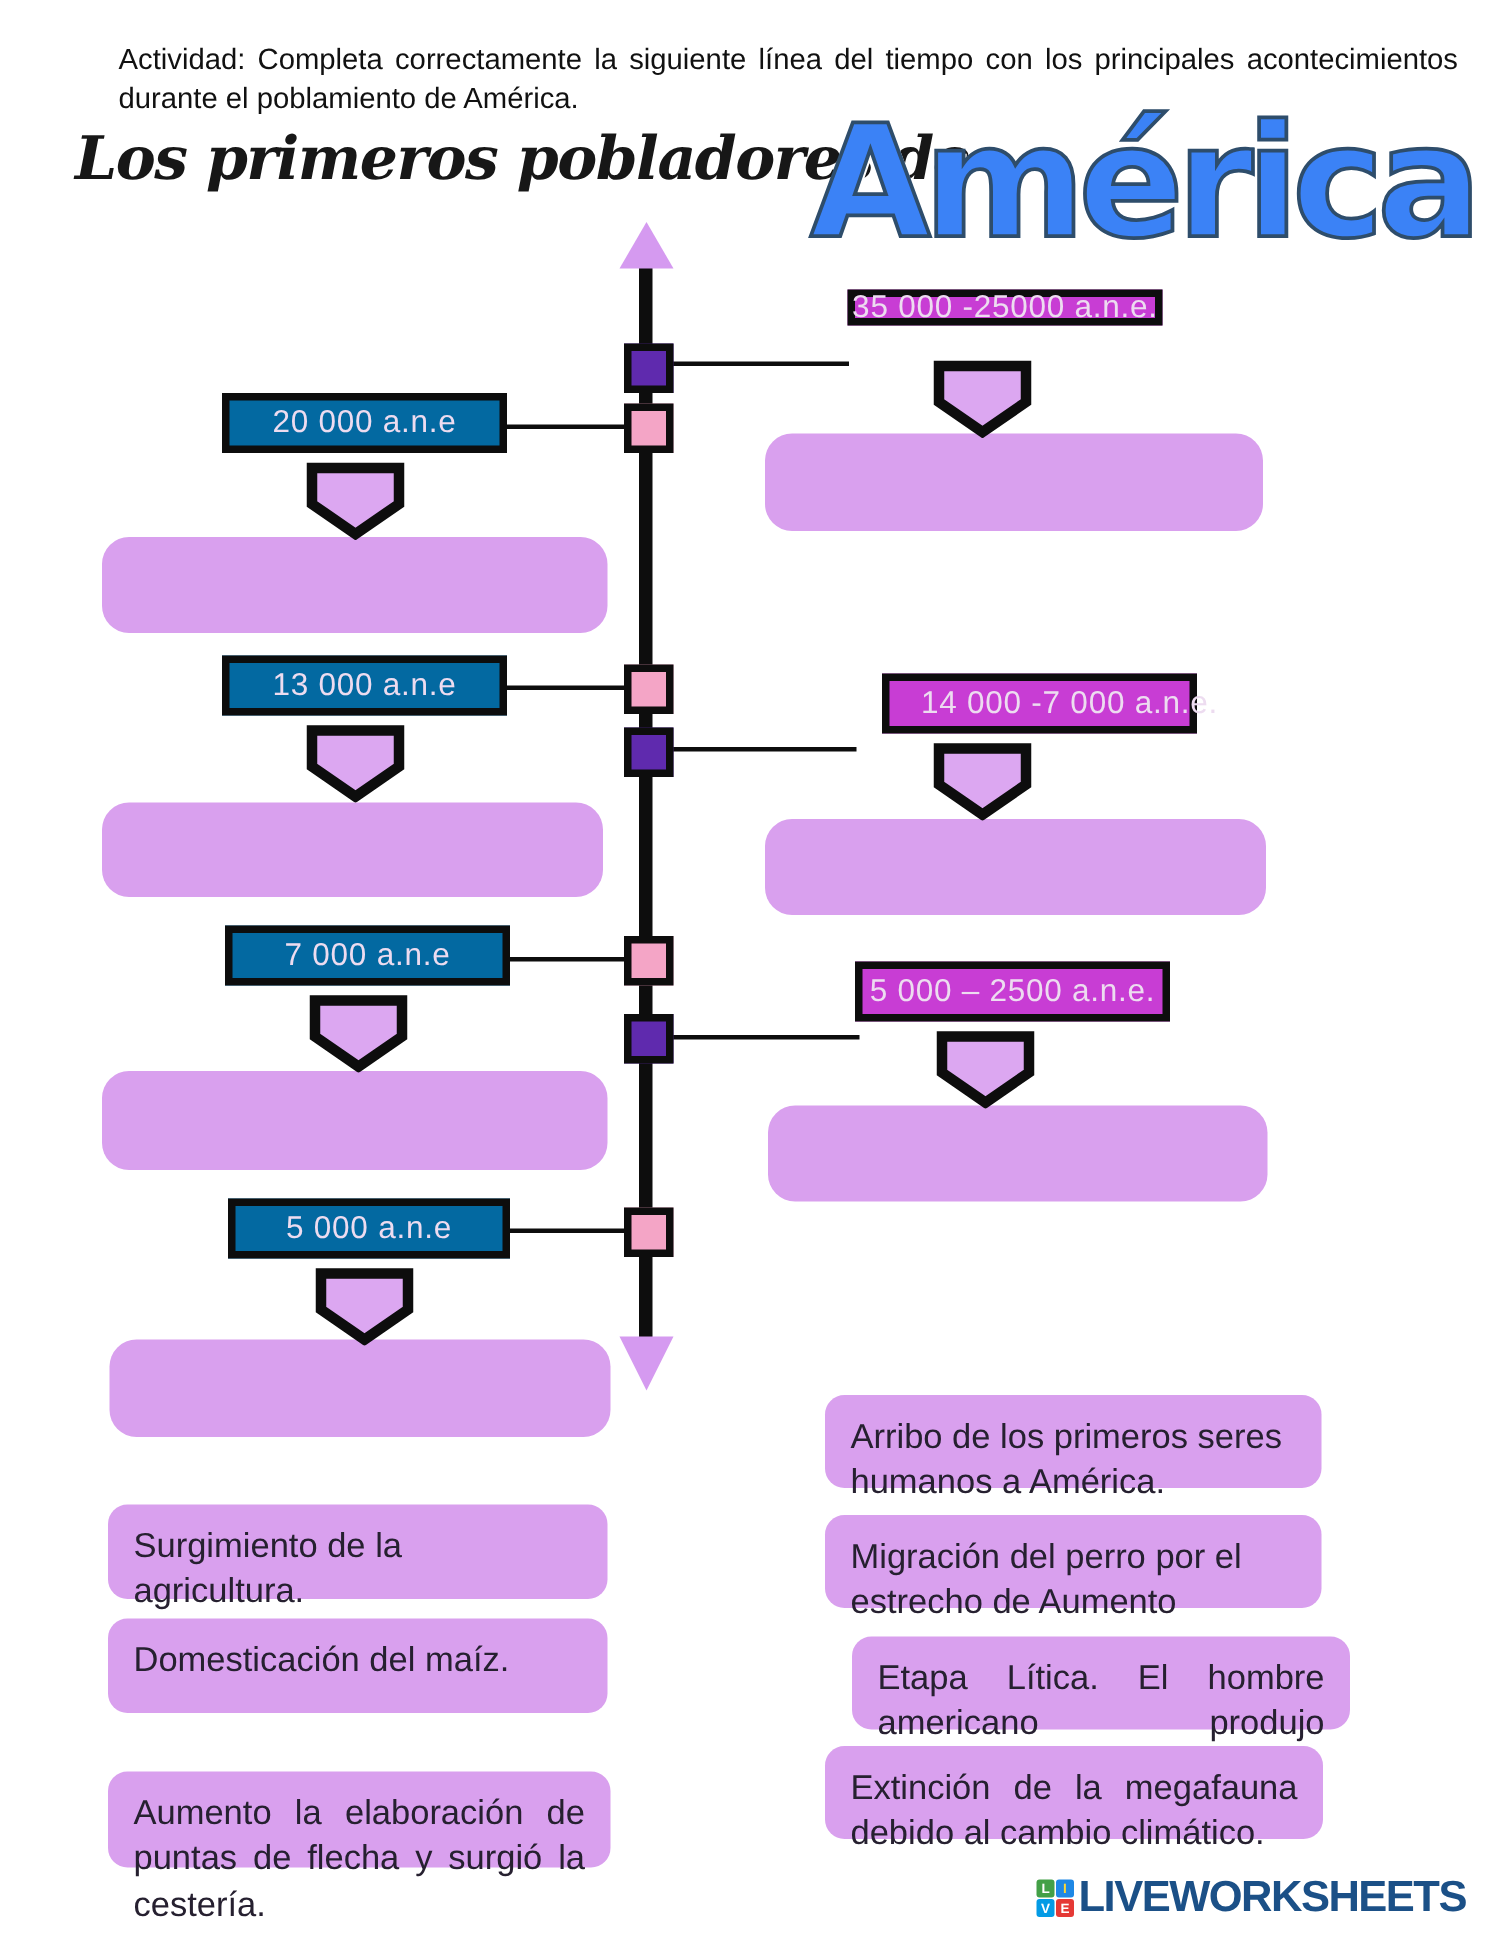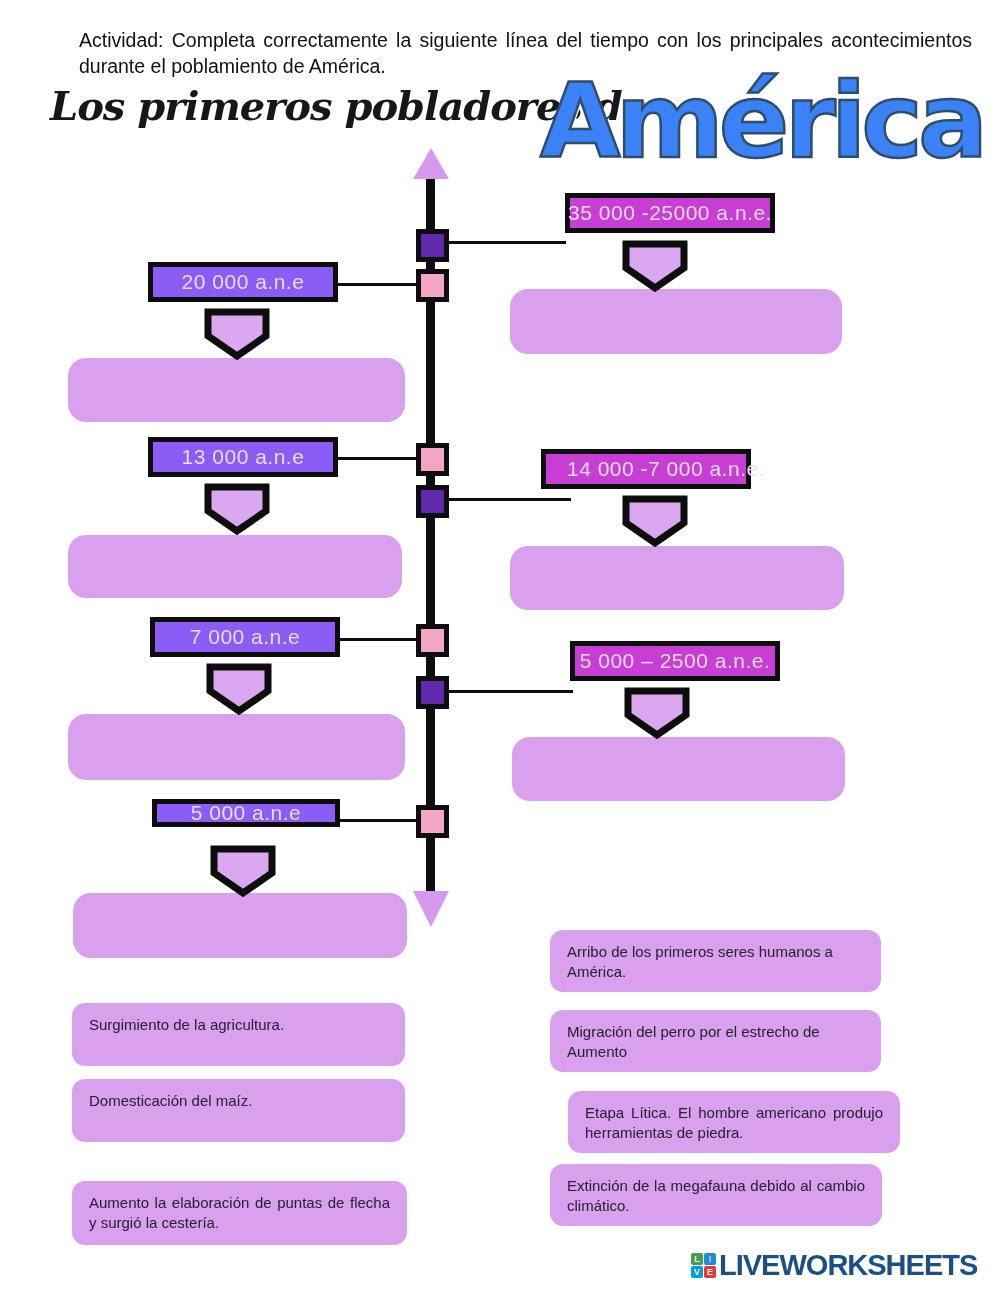--- a/index.html
+++ b/index.html
@@ -66,33 +66,33 @@
   .node-pink   { background: #f4a5c6; }
   .node-purple { background: #5f2aae; }
 
   
   .date-box {
     border: 5px solid #0d0d0d;
     display: flex; align-items: center; justify-content: center;
     color: #eddcf0; font-size: 21px; letter-spacing: 0.5px;
     z-index: 2; white-space: nowrap;
   }
-  .date-left  { background: #8b5cf6; }
+  .date-left  { background: #0369a1; }
   .date-right { background: #c83dd4; }
 
   .pointer { z-index: 2; }
 
   
   .dropzone {
     background: #d9a0ee; border-radius: 18px; z-index: 0;
   }
   .answer {
     background: #d9a0ee; border-radius: 13px;
     padding: 12px 17px; color: #262030;
-    font-size: 15px; line-height: 1.32;
+    font-size: 23px; line-height: 1.32;
   }
   .justify { text-align: justify; }
 
   
   .logo { left: 691px; top: 1249px; display: flex; align-items: center; z-index: 2; cursor: pointer; }
   .logo-grid {
     display: grid; grid-template-columns: 12px 12px; grid-template-rows: 12px 12px;
     gap: 1px; margin-right: 3px;
   }
   .logo-cell {
@@ -131,40 +131,40 @@
   <div class="abs h-line" style="left:338px; top:819px; width:79px;"></div>
 
   <div class="abs node node-purple" style="left:416px; top:229px;"></div>
   <div class="abs node node-pink" style="left:416px; top:269px;"></div>
   <div class="abs node node-pink" style="left:416px; top:443px;"></div>
   <div class="abs node node-purple" style="left:416px; top:485px;"></div>
   <div class="abs node node-pink" style="left:416px; top:624px;"></div>
   <div class="abs node node-purple" style="left:416px; top:676px;"></div>
   <div class="abs node node-pink" style="left:416px; top:805px;"></div>
 
-  <div class="abs date-box date-right" style="left:565px; top:193px; width:210px; height:40px;">
+  <div class="abs date-box date-right" style="left:565px; top:193px; width:210px; height:24px;">
       <span>35 000 -25000 a.n.e.</span>
     </div>
-  <div class="abs date-box date-right" style="left:541px; top:449px; width:210px; height:40px;padding-left:40px;">
+  <div class="abs date-box date-right" style="left:588px; top:449px; width:210px; height:40px;padding-left:40px;">
       <span>14 000 -7 000 a.n.e.</span>
     </div>
   <div class="abs date-box date-right" style="left:570px; top:641px; width:210px; height:40px;">
       <span>5 000 – 2500 a.n.e.</span>
     </div>
 
   <div class="abs date-box date-left" style="left:148px; top:262px; width:190px; height:40px;">
       <span>20 000 a.n.e</span>
     </div>
   <div class="abs date-box date-left" style="left:148px; top:437px; width:190px; height:40px;">
       <span>13 000 a.n.e</span>
     </div>
   <div class="abs date-box date-left" style="left:150px; top:617px; width:190px; height:40px;">
       <span>7 000 a.n.e</span>
     </div>
-  <div class="abs date-box date-left" style="left:152px; top:799px; width:188px; height:28px;">
+  <div class="abs date-box date-left" style="left:152px; top:799px; width:188px; height:40px;">
       <span>5 000 a.n.e</span>
     </div>
 
   <svg class="abs pointer" style="left:622px; top:240px;" width="66" height="52">
       <path d="M4,4 H62 V28 L33,48 L4,28 Z" fill="#dca7f1" stroke="#0d0d0d" stroke-width="7"></path>
     </svg>
   <svg class="abs pointer" style="left:204px; top:308px;" width="66" height="52">
       <path d="M4,4 H62 V28 L33,48 L4,28 Z" fill="#dca7f1" stroke="#0d0d0d" stroke-width="7"></path>
     </svg>
   <svg class="abs pointer" style="left:204px; top:483px;" width="66" height="52">

